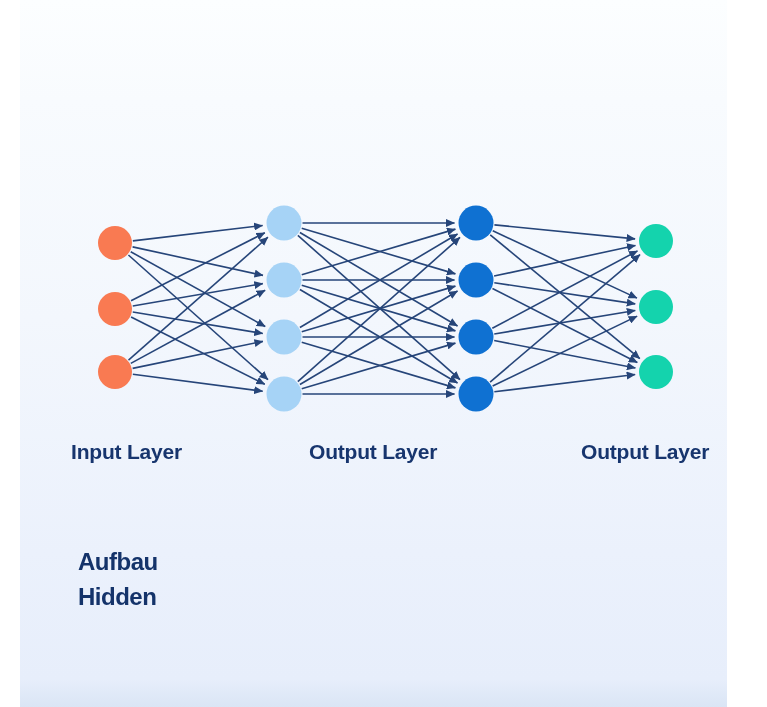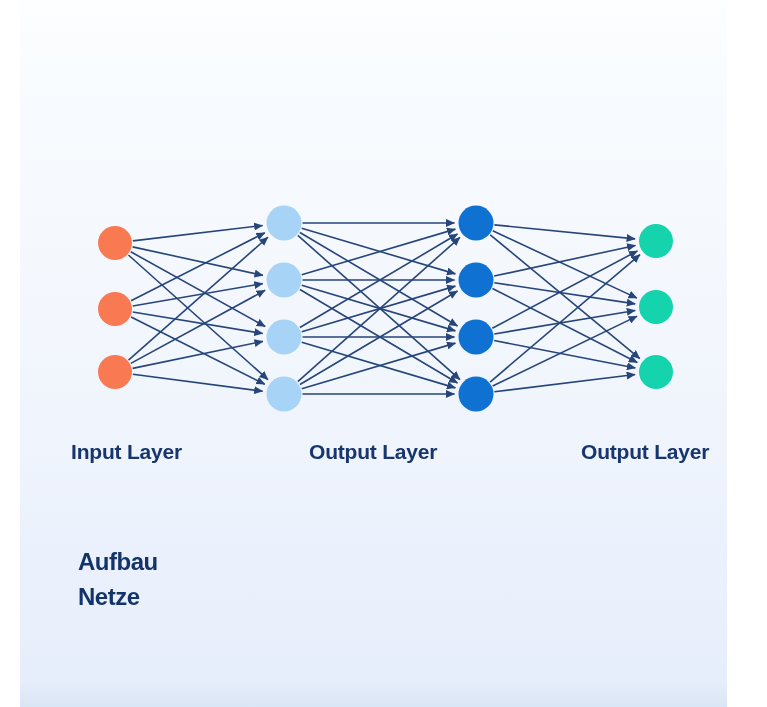--- a/index.html
+++ b/index.html
@@ -137,16 +137,16 @@
   </svg>
 
   <div class="layer-label input" style="color: rgb(23, 53, 110);">Input Layer</div>
 
   <div class="layer-label hidden" style="color: rgb(23, 53, 110);">Output Layer</div>
 
   <div class="layer-label output" style="color: rgb(23, 53, 110);">Output Layer</div>
 
   <h1 class="poster-title" style="color: rgb(20, 51, 106);">
     <span>Aufbau</span>
-    <span>Netze</span>
+    <span>Hidden</span>
   </h1>
 
 </div>
 
 </body></html>

